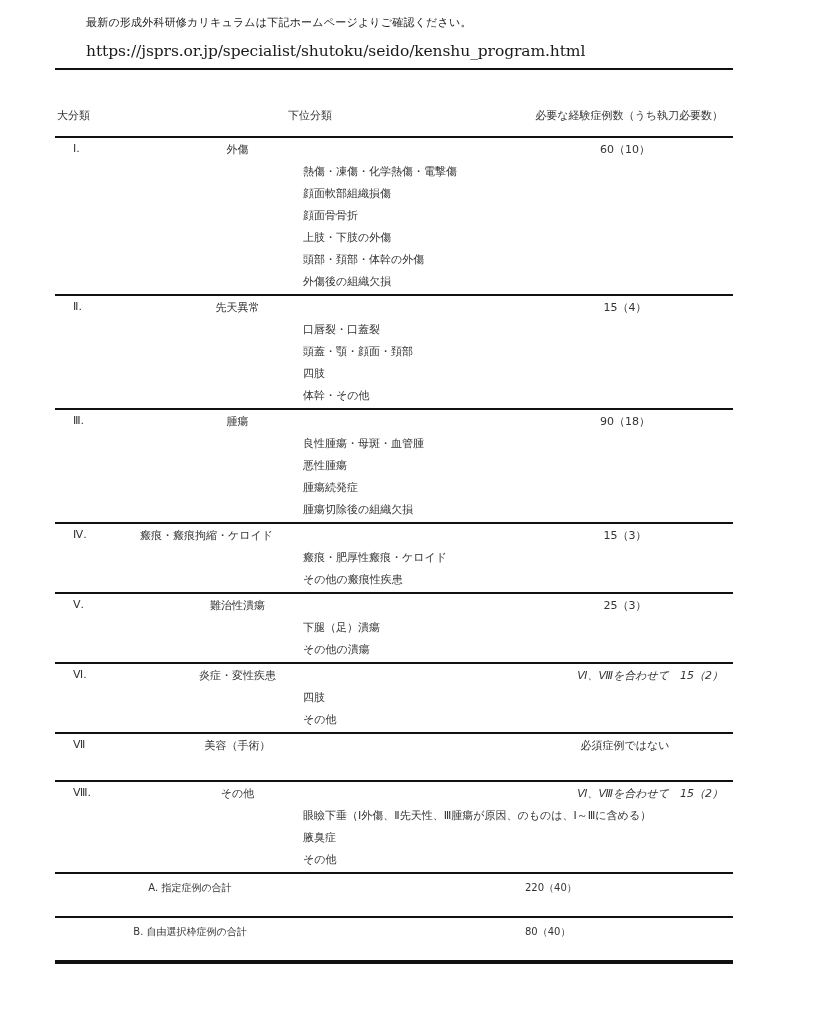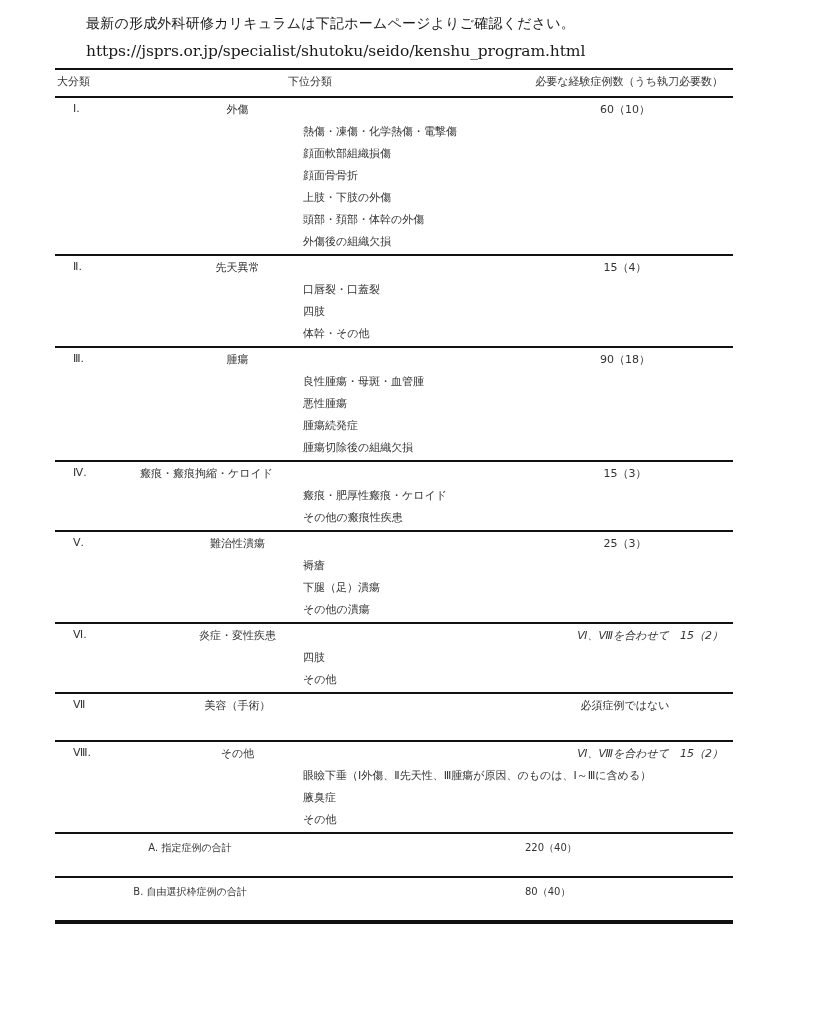--- a/index.html
+++ b/index.html
@@ -15,21 +15,21 @@
       color: #222;
       font-family: "DejaVu Sans", "Liberation Sans", sans-serif;
     }
     .intro {
       position: absolute;
       left: 86px;
       font-family: "DejaVu Serif", "Liberation Serif", serif;
       color: #1a1a1a;
       white-space: nowrap;
     }
-    .intro.line1 { top: 15px; font-size: 14px; letter-spacing: 0.2px; }
+    .intro.line1 { top: 15px; font-size: 11px; letter-spacing: 0.2px; }
     .intro.line2 { top: 42px; font-size: 15.5px; letter-spacing: -0.1px; }
 
     .table {
       position: absolute;
       left: 55px;
       top: 68px;
       width: 678px;
     }
     .rule {
       height: 2px;
@@ -47,21 +47,21 @@
       top: 4px;
       white-space: nowrap;
     }
     .col-num   { left: 18px; }
     .col-major { left: 120px; width: 125px; text-align: center; }
     .col-major.left { left: 85px; width: auto; text-align: left; }
     .col-sub   { left: 233px; margin-left: 15px; }
     .col-count { left: 470px; width: 200px; text-align: center; }
     .col-count.right { left: auto; right: 10px; width: auto; text-align: right; font-style: italic; }
 
-    .header-row { height: 26px; }
+    .header-row { height: 32px; margin-top: 34px; }
     .header-row .h-major { left: 2px; }
     .header-row .h-sub { left: 233px; }
     .header-row .h-count { right: 10px; }
 
     .group-block { padding-bottom: 2px; }
     .sum-row {
       position: relative;
       height: 42px;
       font-size: 10px;
       color: #333;
@@ -120,20 +120,23 @@
       <div class="group-block">
         <div class="row">
           <span class="col-num">Ⅱ.</span>
           <span class="col-major">先天異常</span>
           <span class="col-count">15（4）</span>
         </div>
         <div class="row">
           <span class="col-sub">口唇裂・口蓋裂</span>
         </div>
         <div class="row">
+          <span class="col-sub">頭蓋・顎・顔面・頚部</span>
+        </div>
+        <div class="row">
           <span class="col-sub">四肢</span>
         </div>
         <div class="row">
           <span class="col-sub">体幹・その他</span>
         </div>
       </div>
       <div class="rule"></div>
       <div class="group-block">
         <div class="row">
           <span class="col-num">Ⅲ.</span>
@@ -166,23 +169,20 @@
         <div class="row">
           <span class="col-sub">その他の瘢痕性疾患</span>
         </div>
       </div>
       <div class="rule"></div>
       <div class="group-block">
         <div class="row">
           <span class="col-num">Ⅴ.</span>
           <span class="col-major">難治性潰瘍</span>
           <span class="col-count">25（3）</span>
-        </div>
-        <div class="row">
-          <span class="col-sub">褥瘡</span>
         </div>
         <div class="row">
           <span class="col-sub">下腿（足）潰瘍</span>
         </div>
         <div class="row">
           <span class="col-sub">その他の潰瘍</span>
         </div>
       </div>
       <div class="rule"></div>
       <div class="group-block">

